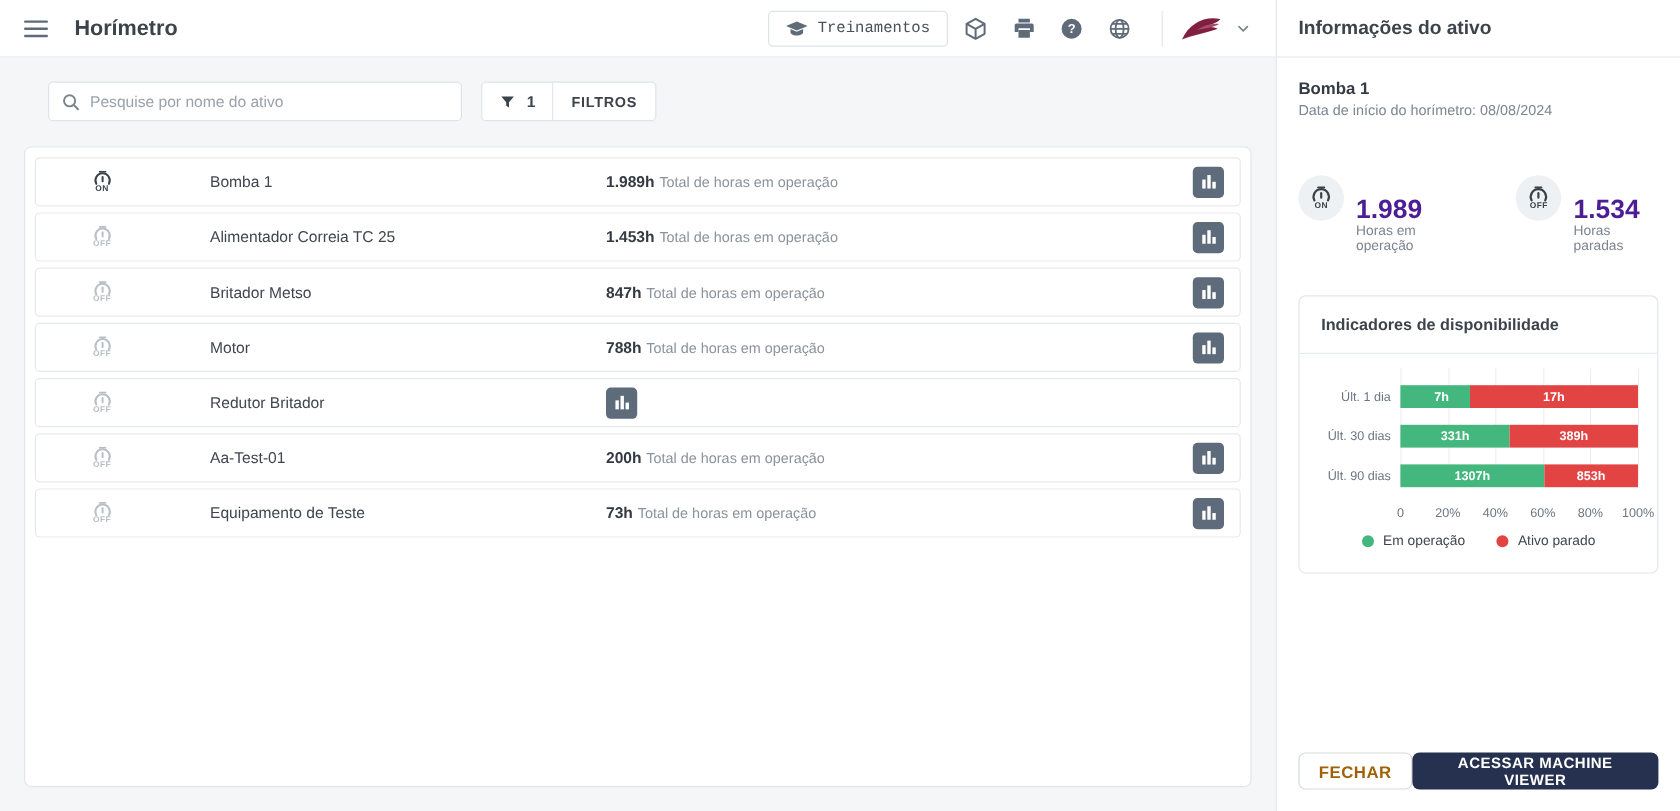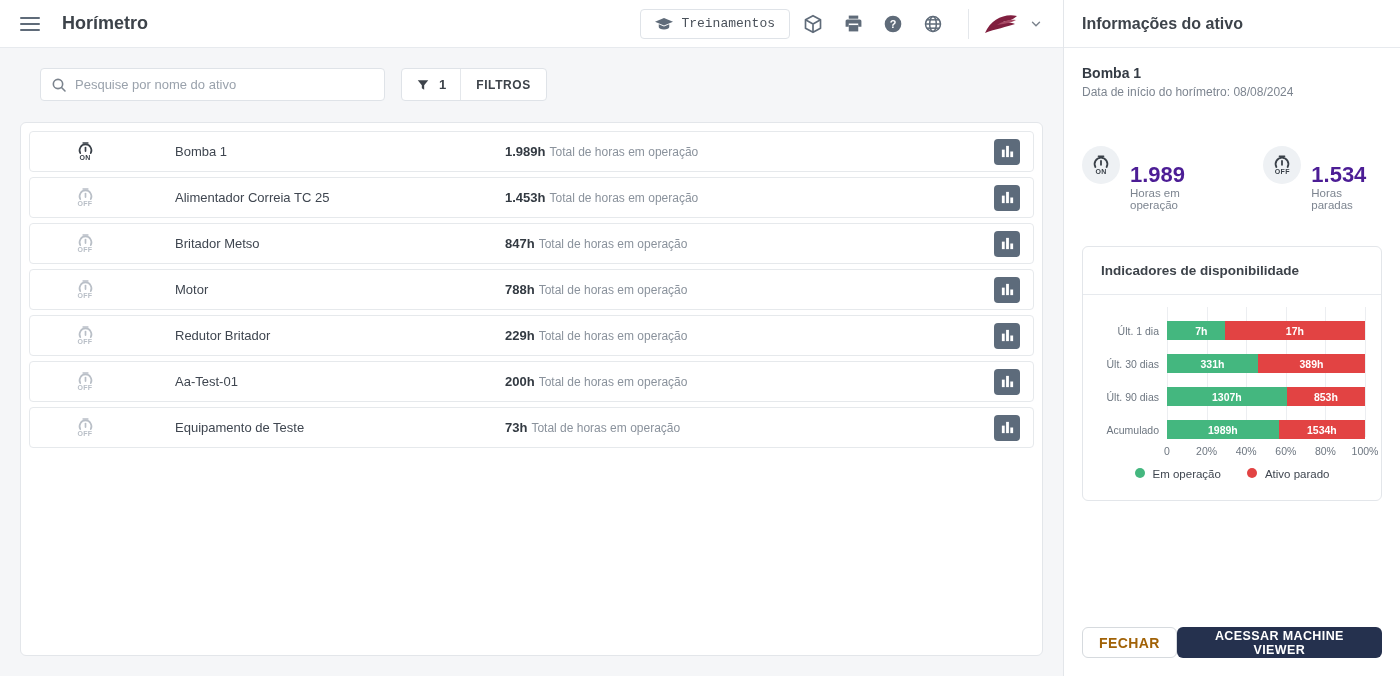--- a/index.html
+++ b/index.html
@@ -59,21 +59,21 @@
   .chart-rows { position:relative; }
   .grid-layer { position:absolute; left:68px; right:0; top:-14px; bottom:2px; }
   .grid-line { position:absolute; top:0; bottom:0; width:1px; background:#eceef1; }
   .hbar-row { display:flex; align-items:center; margin-bottom:14px; position:relative; }
   .hbar-label { width:68px; flex:0 0 68px; text-align:right; padding-right:8px; font-size:10.5px; color:#6d7680; }
   .hbar-track { flex:1; height:19px; display:flex; }
   .seg { height:100%; display:flex; align-items:center; justify-content:center; color:#fff; font-size:10.5px; font-weight:700; overflow:hidden; white-space:nowrap; }
   .axis { position:relative; height:15px; margin-left:68px; font-size:10.5px; color:#6d7680; }
   .axis span { position:absolute; transform:translateX(-50%); top:2px; }
   .legend { display:flex; justify-content:center; gap:26px; margin:10px 0 6px; }
-  .legend-item { display:flex; gap:8px; font-size:11.5px; color:#3f4650; }
+  .legend-item { display:flex; align-items:center; gap:8px; font-size:11.5px; color:#3f4650; }
   .legend-dot { width:10px; height:10px; border-radius:50%; flex:0 0 auto; }
 
   .panel-footer { margin-top:auto; display:flex; justify-content:space-between; align-items:center; }
   .btn-outline { background:#fff; border:1px solid #d6dade; border-radius:6px; height:31px; padding:0 16px; font-size:14px; font-weight:700; letter-spacing:.4px; color:#a16207; font-family:inherit; cursor:pointer; }
   .btn-dark { border:none; border-radius:6px; height:31px; padding:0 15px; font-size:12.5px; font-weight:700; letter-spacing:.4px; color:#fff; background:#25314e; font-family:inherit; cursor:pointer; }
 </style>
 </head>
 <body>
 
 <svg width="0" height="0" style="position:absolute">
@@ -235,21 +235,20 @@
         </div>
 
         <div class="asset-row">
           <span class="state-icon">
             <svg width="17" height="14" viewBox="0 0 24 20">
                 <use href="#gauge"></use>
               </svg>
             <span class="state-text">OFF</span>
           </span>
           <span class="asset-name">Redutor Britador</span>
-          <span class="asset-hours"><b>229h</b><span>Total de horas em operação</span></span>
           <button class="chart-btn">
               <svg width="15" height="15" viewBox="0 0 16 16">
                 <use href="#bars"></use>
               </svg>
             </button>
         </div>
 
         <div class="asset-row">
           <span class="state-icon">
             <svg width="17" height="14" viewBox="0 0 24 20">
@@ -345,27 +344,20 @@
                   <div class="seg seg-b" style="width: 54.0278%; background: rgb(226, 67, 67);">389h</div>
                 </div>
             </div>
             <div class="hbar-row">
               <span class="hbar-label">Últ. 90 dias</span>
               <div class="hbar-track">
                   <div class="seg seg-a" style="width: 60.5093%; background: rgb(68, 183, 127);">1307h</div>
                   <div class="seg seg-b" style="width: 39.4907%; background: rgb(226, 67, 67);">853h</div>
                 </div>
             </div>
-            <div class="hbar-row" style="margin-bottom:4px;">
-              <span class="hbar-label">Acumulado</span>
-              <div class="hbar-track">
-                  <div class="seg seg-a" style="width: 56.4576%; background: rgb(68, 183, 127);">1989h</div>
-                  <div class="seg seg-b" style="width: 43.5424%; background: rgb(226, 67, 67);">1534h</div>
-                </div>
-            </div>
           </div>
           <div class="axis">
             <span style="left:0%">0</span>
             <span style="left:20%">20%</span>
             <span style="left:40%">40%</span>
             <span style="left:60%">60%</span>
             <span style="left:80%">80%</span>
             <span style="left:100%">100%</span>
           </div>
           <div class="legend">

